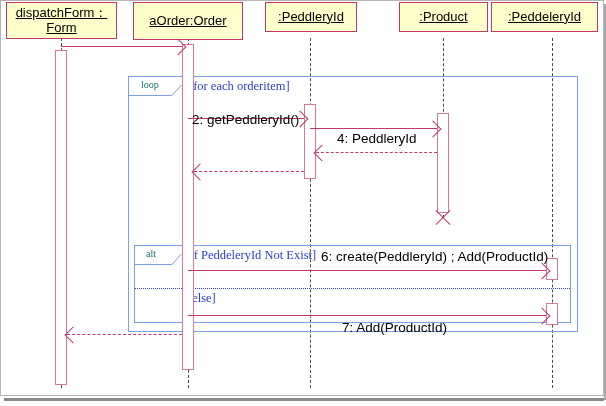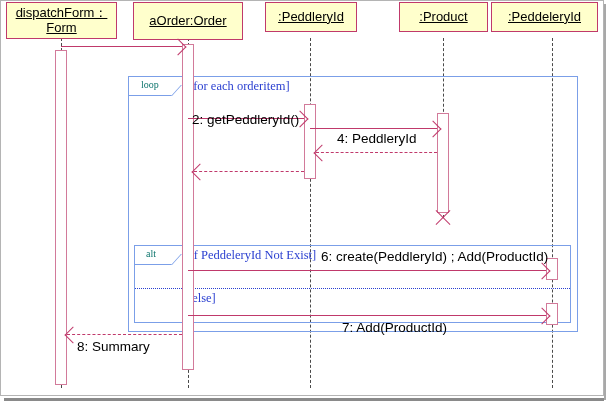--- a/index.html
+++ b/index.html
@@ -250,15 +250,14 @@
   <div class="msg-line" style="left:188px; top:270px; width:358px;"></div>
   <div class="arrow-open-right" style="left:536px; top:265px;"></div>
   <div class="msg-label" style="left:321px; top:249px;">6: create(PeddleryId) ; Add(ProductId)</div>
 
   <div class="msg-line" style="left:188px; top:315px; width:358px;"></div>
   <div class="arrow-open-right" style="left:536px; top:310px;"></div>
   <div class="msg-label" style="left:342px; top:294px;margin-top:26px;">7: Add(ProductId)</div>
 
   <div class="msg-line dashed" style="left:67px; top:334px; width:115px;"></div>
   <div class="arrow-open-left" style="left:67px; top:329px;"></div>
-  <div class="msg-label" style="left:77px; top:339px;">8: Summary</div>
 
 </div>
 
 </body></html>

